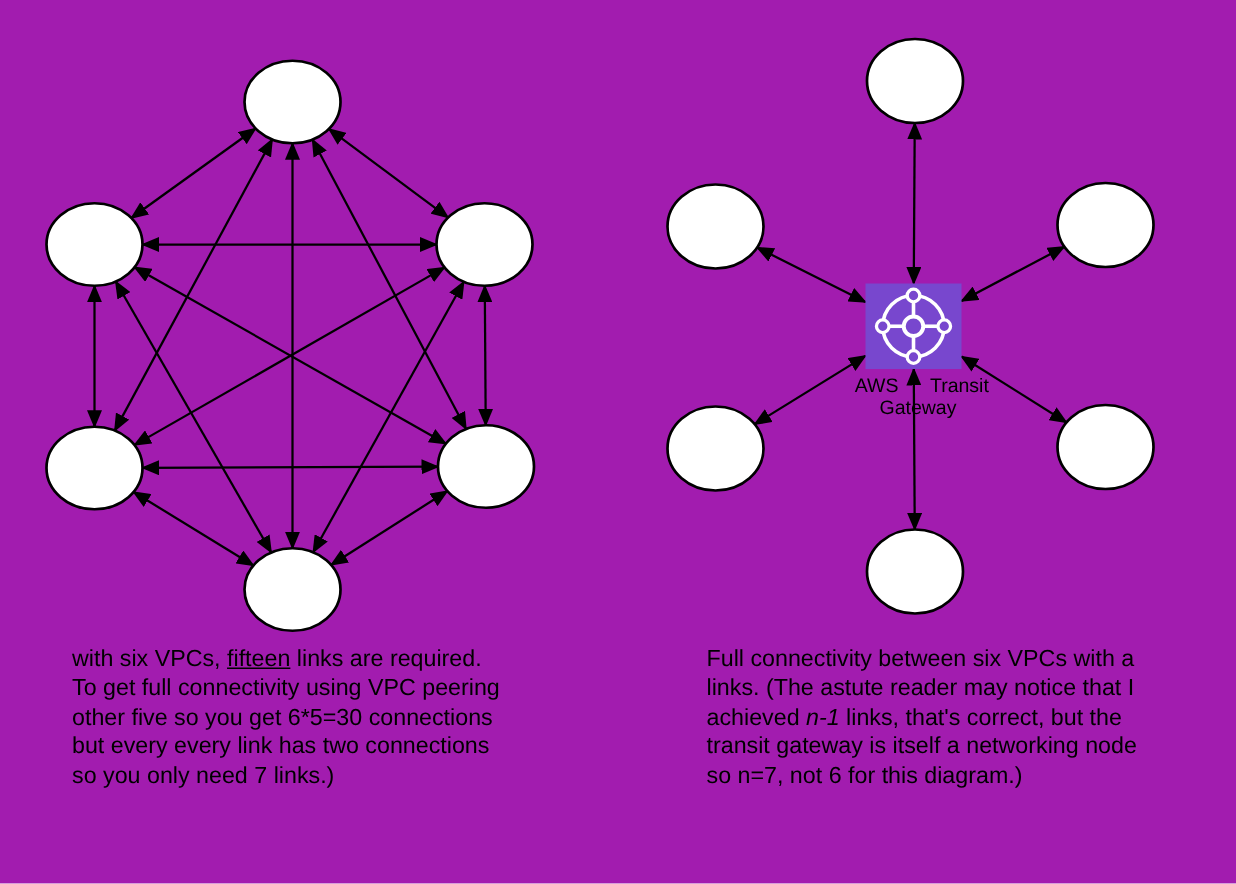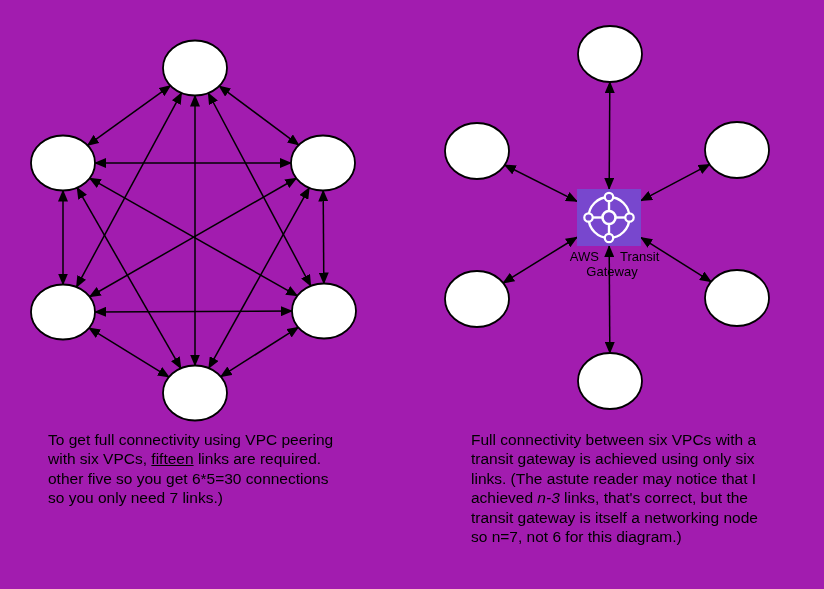--- a/index.html
+++ b/index.html
@@ -77,27 +77,27 @@
           <circle cx="588.5" cy="217.5" r="4.2" fill="#7847ce" stroke-width="2.2"></circle>
           <circle cx="629.5" cy="217.5" r="4.2" fill="#7847ce" stroke-width="2.2"></circle>
         </g>
         <text x="599" y="261" text-anchor="end" font-size="13" fill="#000">AWS</text>
         <text x="620" y="261" text-anchor="start" font-size="13" fill="#000">Transit</text>
         <text x="612" y="276" text-anchor="middle" font-size="13" fill="#000">Gateway</text>
       </g>
     </svg>
 
   <div class="caption cap-left">
+      <div><span>with six VPCs, </span><span class="u">fifteen</span><span> links are required.</span></div>
       <div><span>To get full connectivity using VPC peering</span></div>
-      <div><span>with six VPCs, </span><span class="u">fifteen</span><span> links are required.</span></div>
       <div><span>other five so you get 6*5=30 connections</span></div>
+      <div><span>but every every link has two connections</span></div>
       <div><span>so you only need 7 links.)</span></div>
     </div>
 
   <div class="caption cap-right">
       <div><span>Full connectivity between six VPCs with a</span></div>
-      <div><span>transit gateway is achieved using only six</span></div>
       <div><span>links. (The astute reader may notice that I</span></div>
-      <div><span>achieved </span><span class="i">n-3</span><span> links, that's correct, but the</span></div>
+      <div><span>achieved </span><span class="i">n-1</span><span> links, that's correct, but the</span></div>
       <div><span>transit gateway is itself a networking node</span></div>
       <div><span>so n=7, not 6 for this diagram.)</span></div>
     </div>
 </div>
 
 </body></html>

